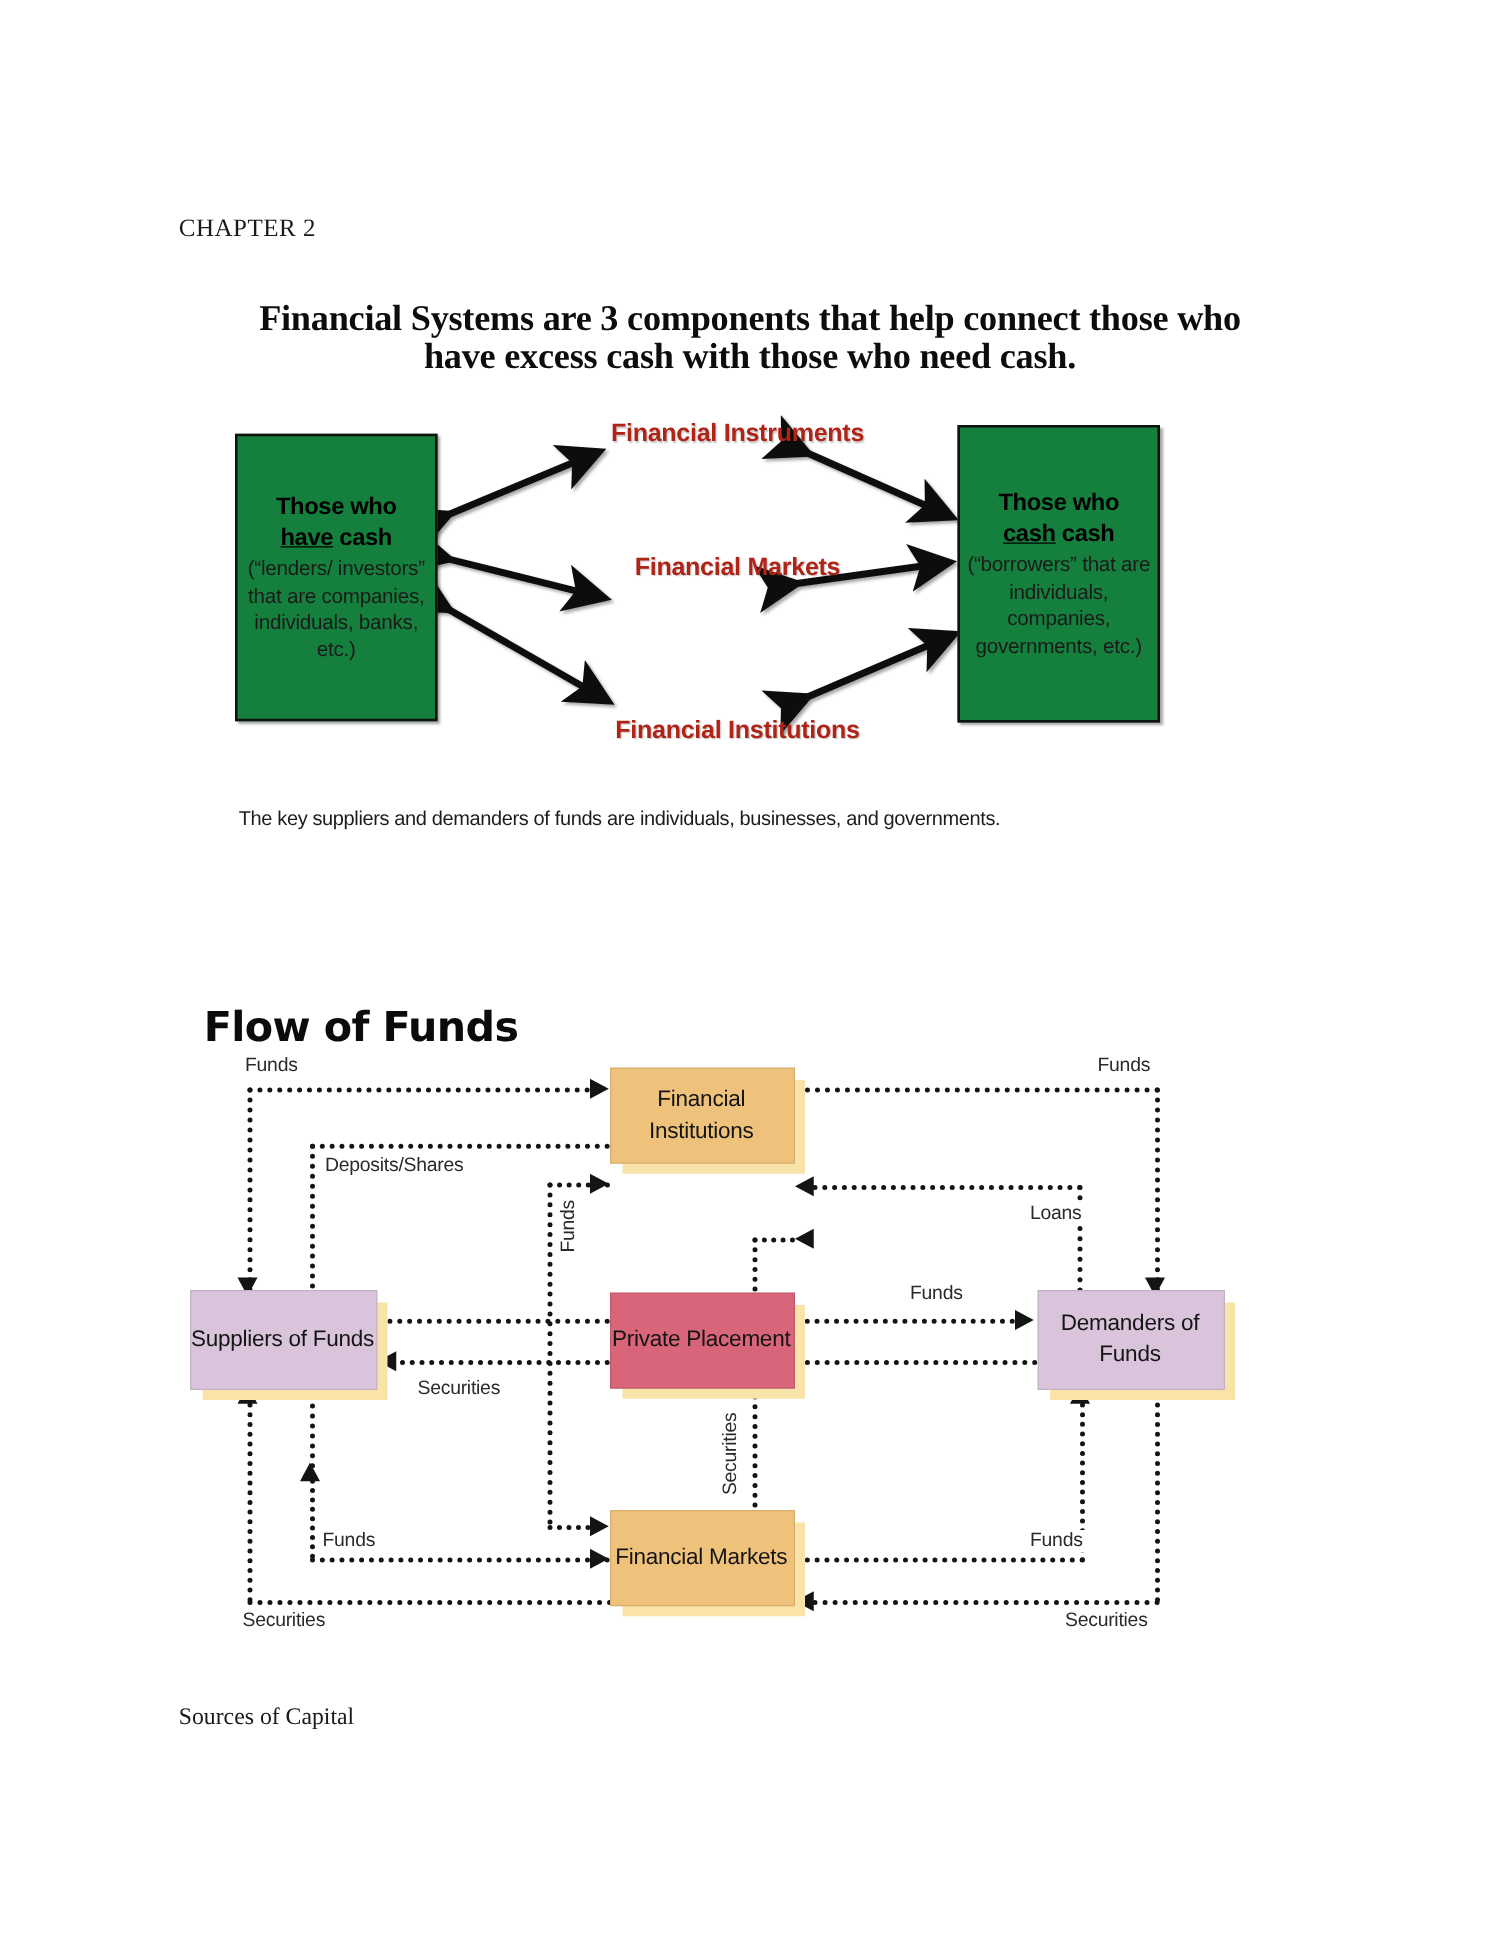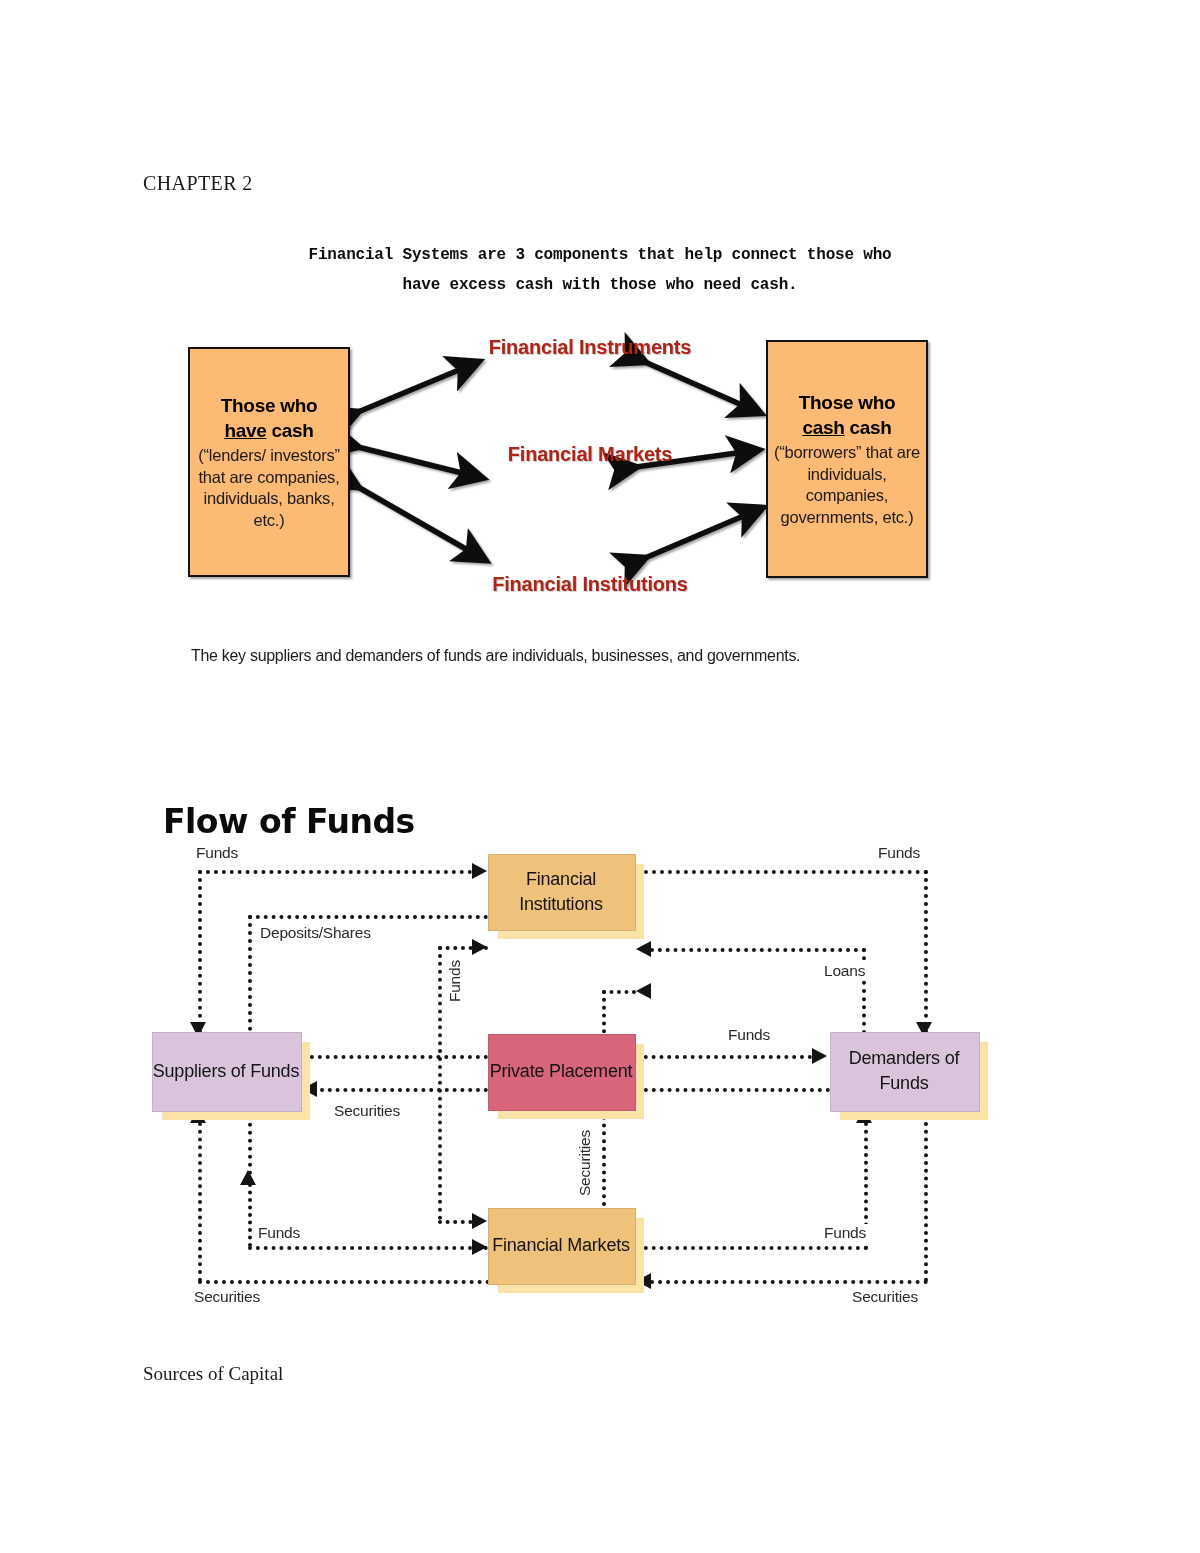--- a/index.html
+++ b/index.html
@@ -26,43 +26,43 @@
     color: #1a1a1a;
     white-space: nowrap;
   }
 
   #systems-title {
     position: absolute;
     left: 180px;
     top: 240px;
     width: 840px;
     text-align: center;
-    font-family: Liberation Mono, monospace;
+    font-family: Liberation Serif, serif;
     font-weight: bold;
-    font-size: 16px;
+    font-size: 29px;
     line-height: 30px;
     color: #0d0d0d;
     letter-spacing: -0.2px;
   }
 
   
   #diagram-systems {
     position: absolute;
     left: 0;
     top: 0;
     width: 1200px;
     height: 1553px;
     pointer-events: none;
   }
   #diagram-systems > * { pointer-events: auto; }
 
   .endbox {
     position: absolute;
     border: 2.5px solid #111111;
-    background: #fdba74;
+    background: #15803d;
     box-sizing: border-box;
     box-shadow: 2px 2px 2px rgba(0,0,0,0.35);
     display: flex;
     flex-direction: column;
     align-items: center;
     justify-content: center;
     text-align: center;
     padding: 6px 4px;
   }
   #box-have-cash {

